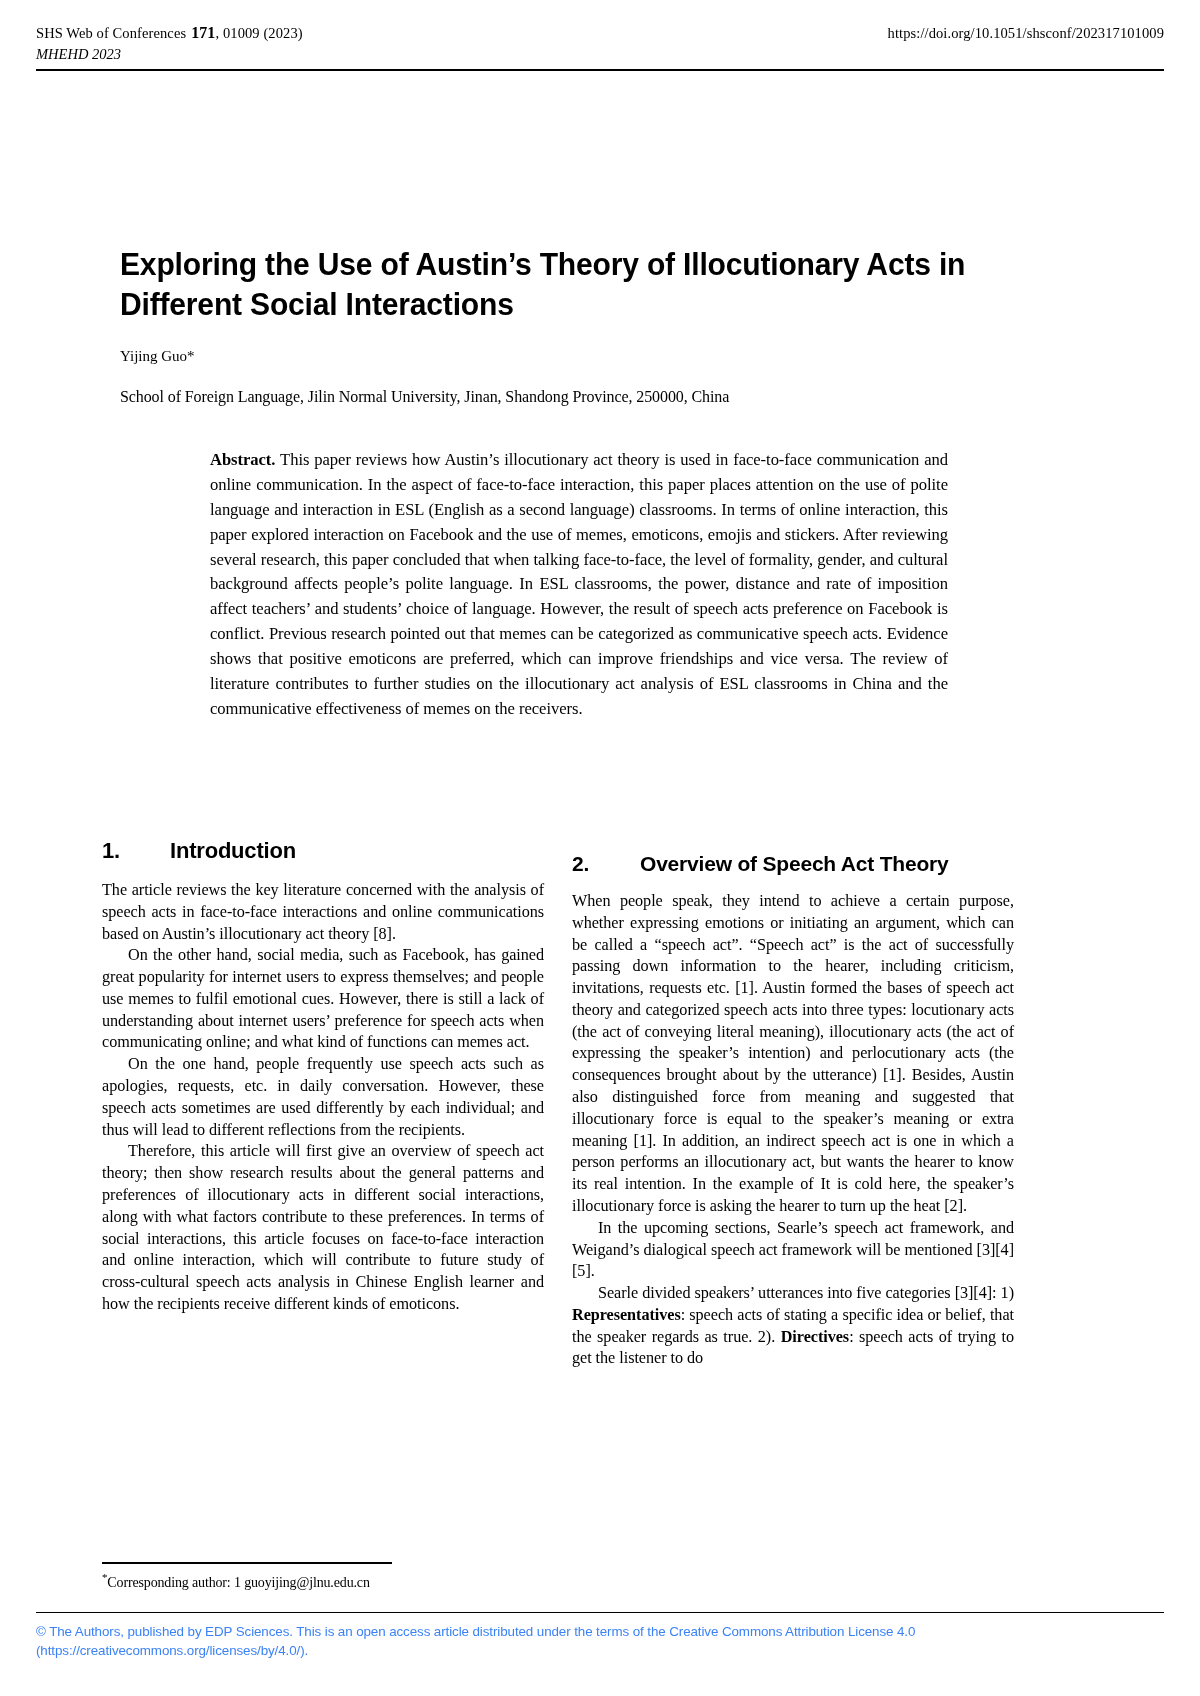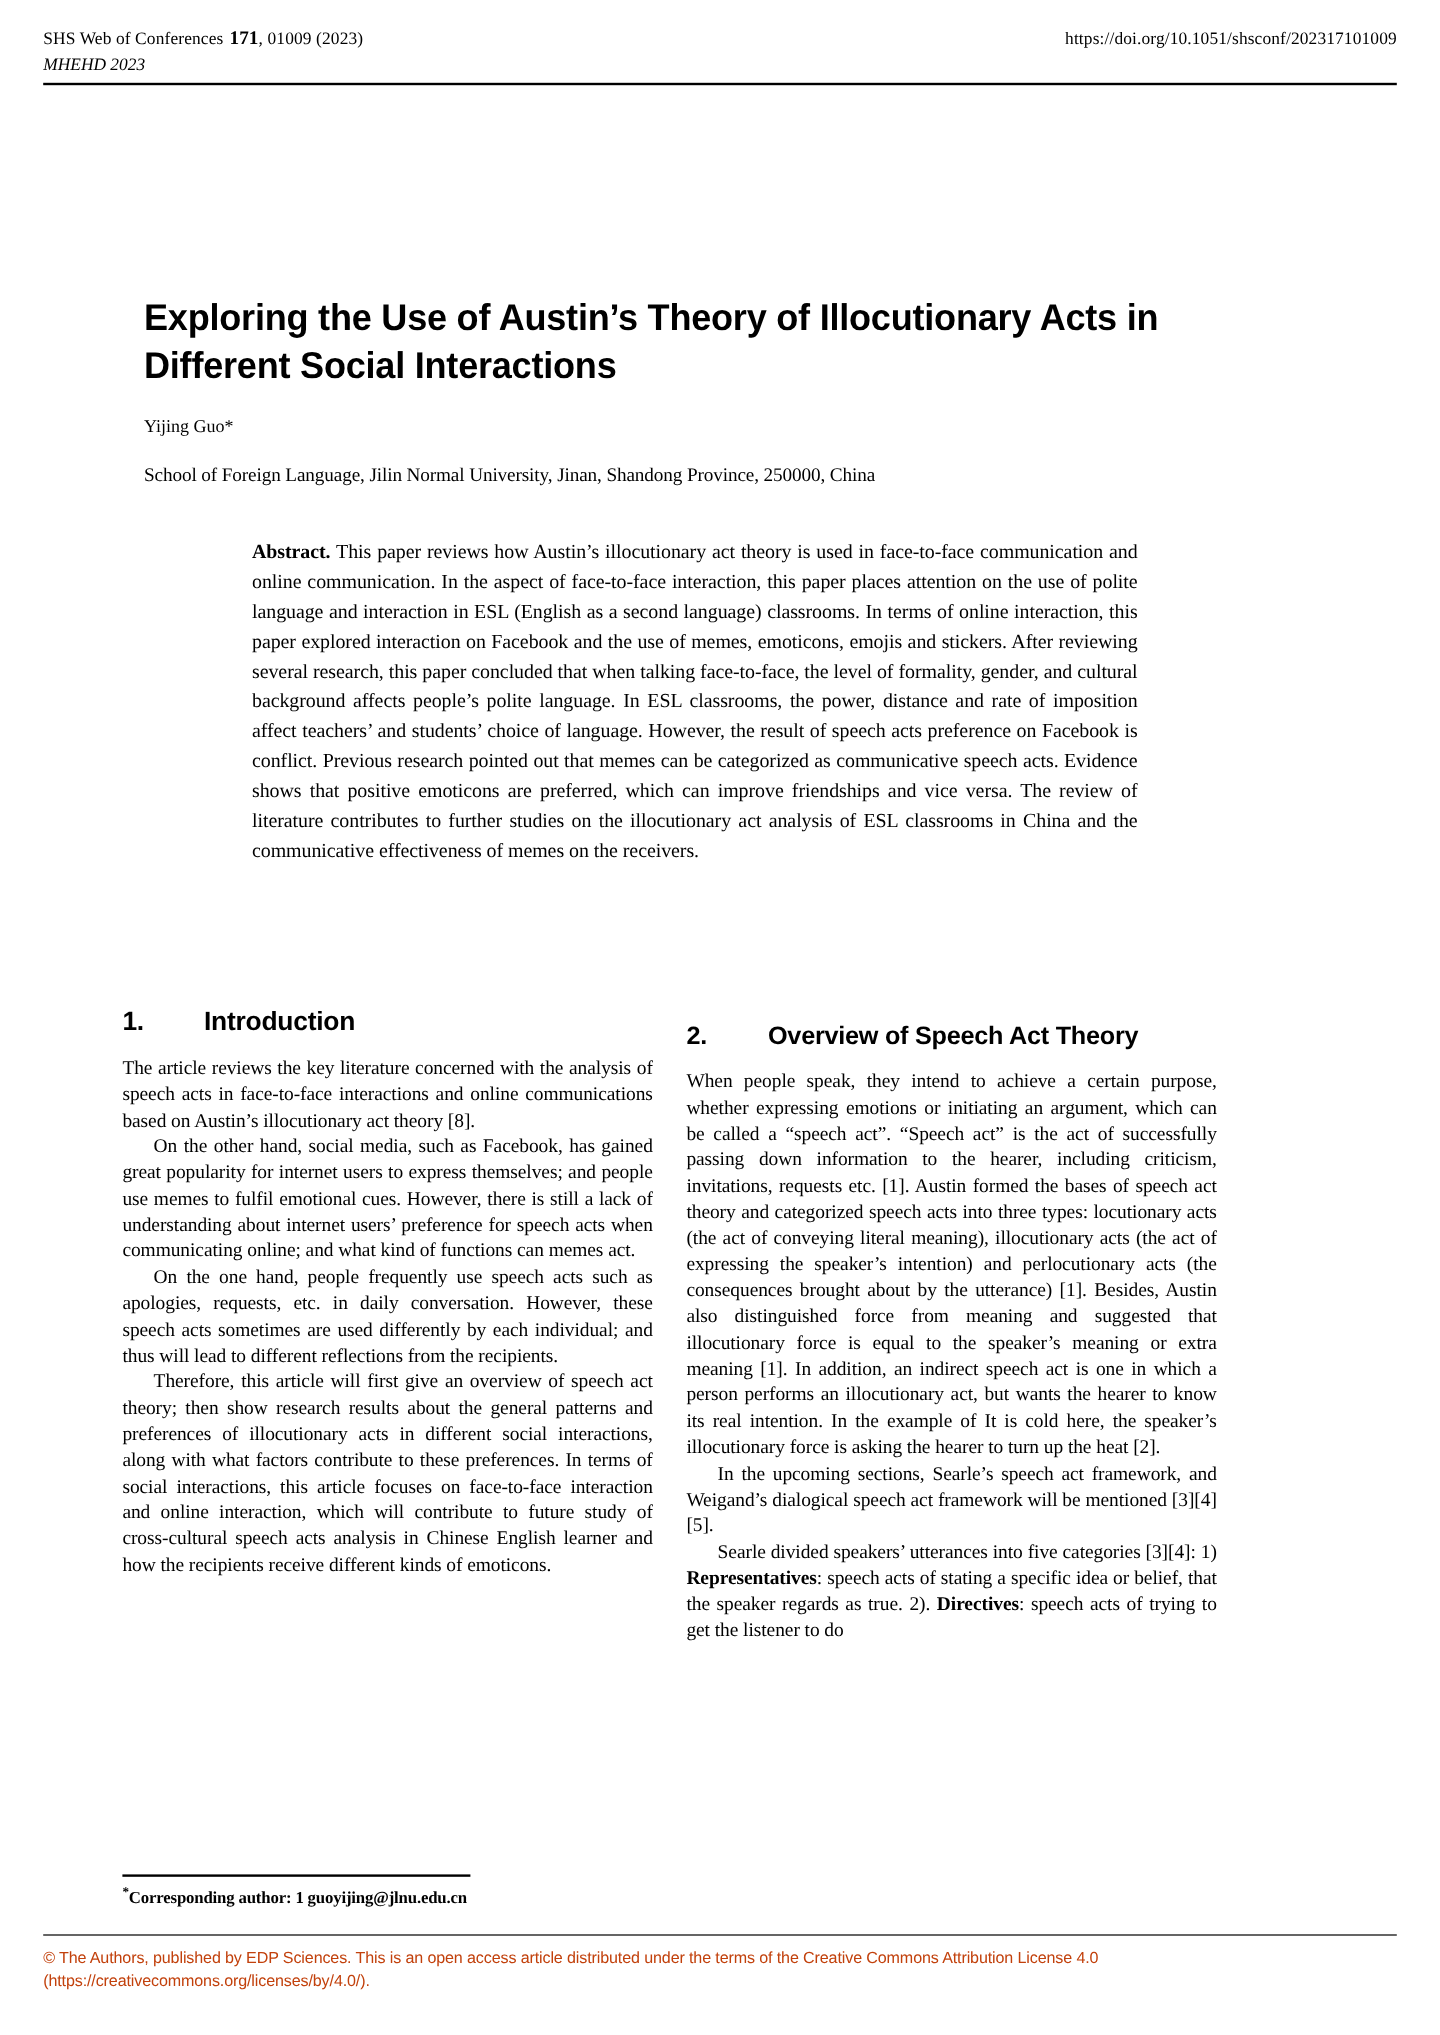--- a/index.html
+++ b/index.html
@@ -152,21 +152,20 @@
     width: 440px;
   }
   .footnote-rule {
     border-bottom: 2.2px solid #000;
     width: 290px;
     margin-bottom: 7px;
   }
   .footnote-text {
     font-size: 14px;
     letter-spacing: -0.15px;
-    font-weight: bold;
   }
   .footnote-text .star {
     vertical-align: super;
     font-size: 11px;
   }
 
   
   .footer {
     position: absolute;
     left: 36px;
@@ -176,21 +175,21 @@
   .footer-rule {
     border-top: 1.3px solid #000;
     width: 100%;
     margin-bottom: 9px;
   }
   .footer-text {
     font-family: "Liberation Sans", "DejaVu Sans", sans-serif;
     font-size: 13.4px;
     line-height: 1.45;
     letter-spacing: -0.1px;
-    color: #c2410c;
+    color: #3b82f6;
   }
 </style>
 </head>
 <body>
 
 <div class="page">
 
   <div class="runhead">
     <div class="runhead-row">
       <div class="runhead-left"><span>SHS Web of Conferences</span><span class="vol">171</span><span>, 01009 (2023)</span></div>

